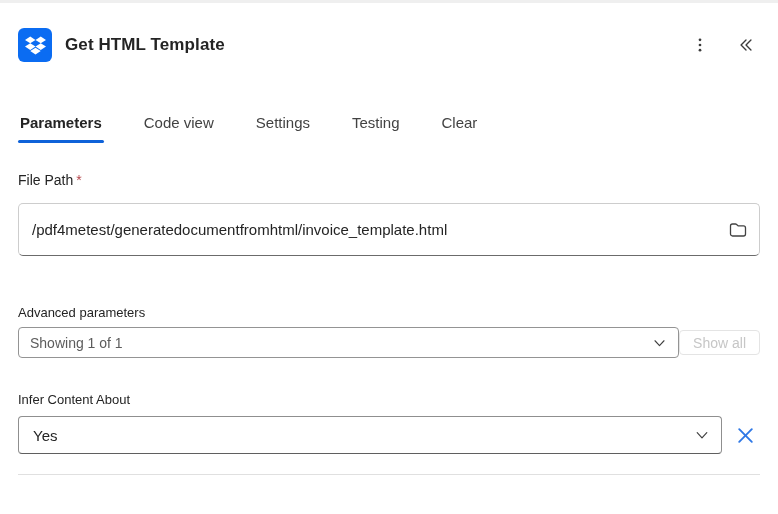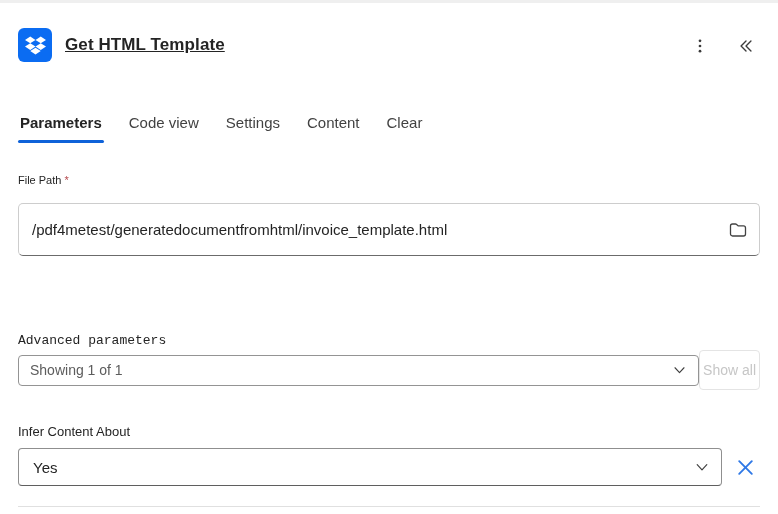--- a/index.html
+++ b/index.html
@@ -1,50 +1,50 @@
 <!DOCTYPE html>
 <html><head>
 <meta charset="utf-8">
 <style>
   * { margin:0; padding:0; box-sizing:border-box; }
   html,body { width:778px; height:514px; background:#fff; overflow:hidden; }
   body { font-family:"Liberation Sans", sans-serif; color:#242424; }
   .panel { width:778px; height:514px; border-top:3px solid #efefef; background:#fff; }
 
   
-  .header { display:flex; align-items:flex-end; justify-content:space-between; padding:25px 16px 0 18px;text-decoration:underline; }
+  .header { display:flex; align-items:center; justify-content:space-between; padding:25px 16px 0 18px; }
   .header-left { display:flex; align-items:center; gap:13px; }
   .app-icon { width:34px; height:34px; border-radius:6px; background:#0b6cf2; display:flex; align-items:center; justify-content:center; flex:0 0 auto; }
   .app-icon svg { width:21px; height:21px; }
   .action-title { font-size:17px; font-weight:700; color:#242424; letter-spacing:.1px; }
   .header-right { display:flex; align-items:center; gap:14px; }
   .icon-btn { background:none; border:none; width:32px; height:32px; display:flex; align-items:center; justify-content:center; cursor:pointer; border-radius:4px; }
   .icon-btn svg { display:block; }
 
   
-  .tabs { display:flex; gap:23px; padding:0 18px; margin-top:50px; }
+  .tabs { display:flex; gap:38px; padding:0 18px; margin-top:50px; }
   .tab { background:none; border:none; font-family:inherit; font-size:15px; color:#424242; cursor:pointer; padding:2px 2px 12px 2px; position:relative; }
   .tab.active { font-weight:700; color:#242424; }
   .tab.active::after { content:""; position:absolute; left:0; right:0; bottom:0; height:3px; border-radius:2px; background:#0e62d9; }
 
   
   .content { padding:0 18px; }
-  .field-label { display:block; font-size:11px; color:#242424; margin-top:27px; line-height:20px; }
+  .field-label { display:block; font-size:14px; color:#242424; margin-top:27px; line-height:20px; }
   .req { color:#b4464b; margin-left:3px; }
   .input-wrap { position:relative; margin-top:13px; }
   .text-input { width:100%; height:53px; border:1px solid #cdcdcd; border-bottom-color:#6b6b6b; border-radius:5px; font-family:inherit; font-size:15px; color:#242424; padding:0 44px 0 13px; outline:none; background:#fff; }
   .folder-btn { position:absolute; right:6px; top:50%; transform:translateY(-50%); width:32px; height:30px; background:none; border:none; display:flex; align-items:center; justify-content:center; cursor:pointer; border-radius:4px; }
 
   
-  .adv-label { display:block; font-size:13px; color:#242424; margin-top:76px; line-height:18px;font-family:Liberation Mono, monospace; }
-  .adv-row { display:flex; align-items:center; gap:0; }
+  .adv-label { display:block; font-size:13px; color:#242424; margin-top:48px; line-height:18px; }
+  .adv-row { display:flex; align-items:center; gap:0; margin-top:5px; }
   .select { position:relative; display:flex; align-items:center; border:1px solid #949494; border-radius:4px; background:#fff; cursor:pointer; }
   .select-adv { flex:1 1 auto; height:31px; padding:0 38px 0 11px; font-size:14px; color:#5c5c5c; }
   .select .chev { position:absolute; right:11px; top:50%; transform:translateY(-50%); }
-  .btn { height:40px; padding:0 3px; border:1px solid #b8b8b8; border-radius:4px; background:#fff; font-family:inherit; font-size:14px; color:#242424; cursor:pointer; white-space:nowrap; }
+  .btn { height:25px; padding:0 13px; border:1px solid #b8b8b8; border-radius:4px; background:#fff; font-family:inherit; font-size:14px; color:#242424; cursor:pointer; white-space:nowrap; }
   .btn.disabled { border-color:#e4e4e4; color:#c6c6c6; cursor:default; }
 
   
   .ict-label { display:block; font-size:13px; color:#242424; margin-top:33px; line-height:18px; }
   .ict-row { display:flex; align-items:center; margin-top:7px; }
   .select-ict { width:calc(100% - 38px); height:38px; padding:0 64px 0 14px; font-size:15px; color:#242424; border-color:#8f8f8f; border-bottom-color:#5f5f5f; }
   .dismiss-btn { margin-left:9px; width:28px; height:28px; background:none; border:none; display:flex; align-items:center; justify-content:center; cursor:pointer; border-radius:4px; }
 
   .divider { border:none; border-top:1px solid #e0e0e0; margin-top:20px; }
 </style>
@@ -76,21 +76,21 @@
           <polyline points="15.5,4.5 10,10 15.5,15.5" stroke="#3b3b3b" stroke-width="1.5" stroke-linecap="round" stroke-linejoin="round"></polyline>
         </svg>
       </button>
     </div>
   </div>
 
   <div class="tabs">
     <button class="tab active">Parameters</button>
     <button class="tab">Code view</button>
     <button class="tab">Settings</button>
-    <button class="tab">Content</button>
+    <button class="tab">Testing</button>
     <button class="tab">Clear</button>
   </div>
 
   <div class="content">
 
     <label class="field-label"><span>File Path</span><span class="req">*</span></label>
     <div class="input-wrap">
       <input class="text-input" type="text" value="/pdf4metest/generatedocumentfromhtml/invoice_template.html" style="">
       <button class="folder-btn">
         <svg width="20" height="20" viewBox="0 0 20 20" fill="none">

